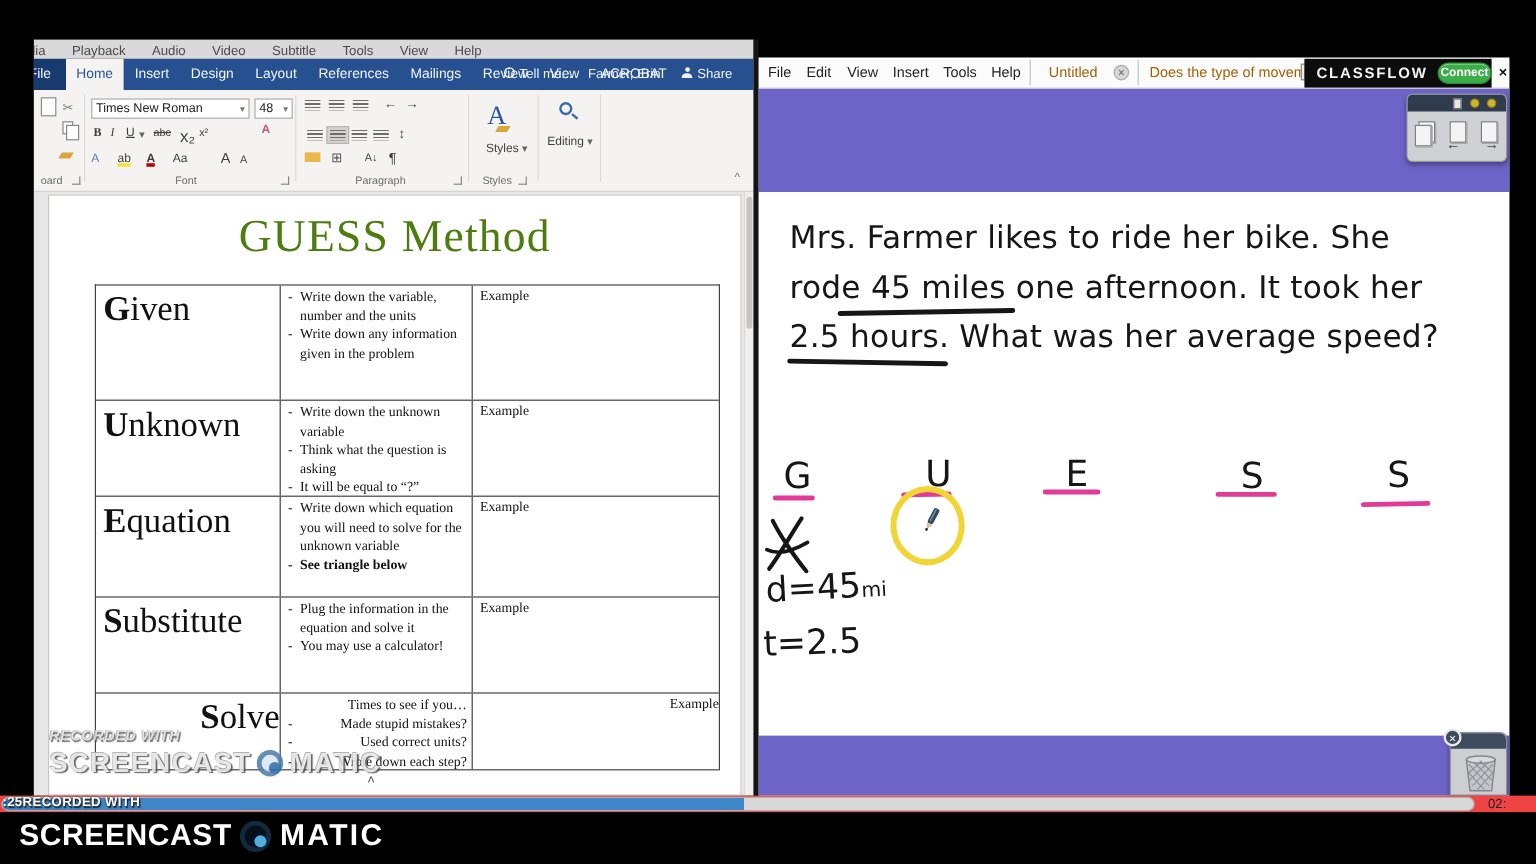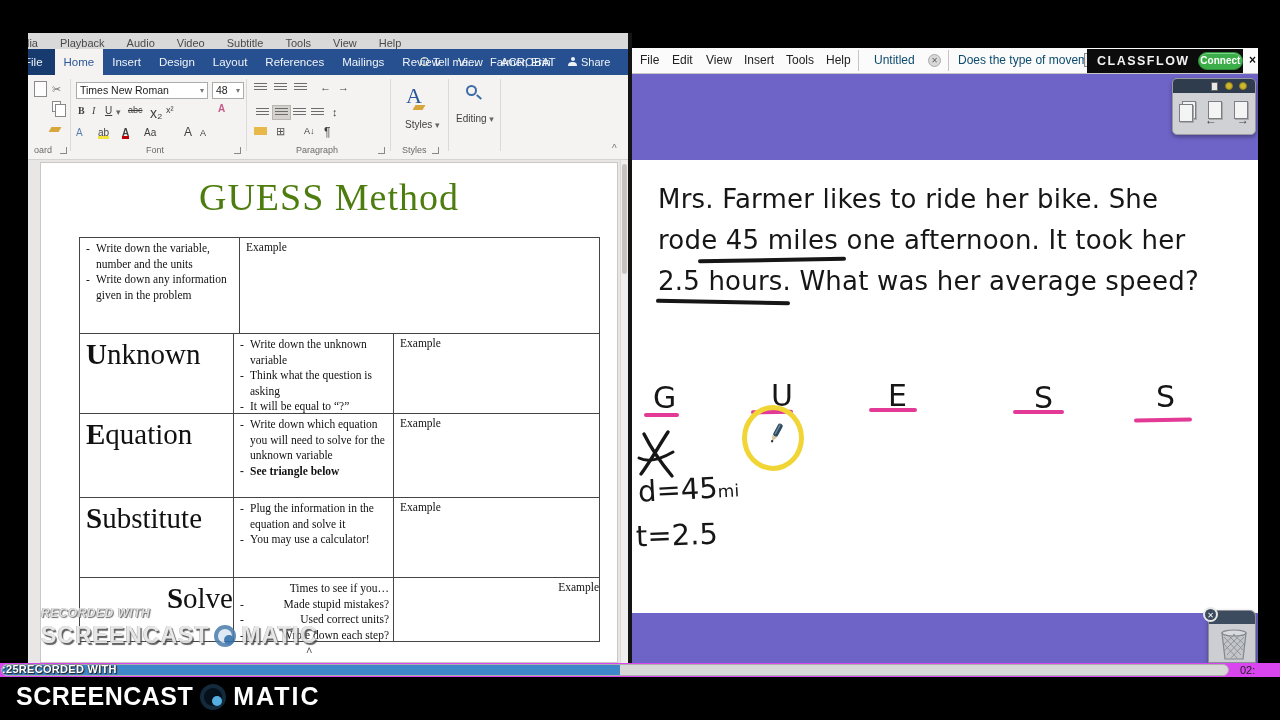--- a/index.html
+++ b/index.html
@@ -71,21 +71,21 @@
   .wmrow { display:flex; align-items:center; margin-top:2px; }
   .wmbrand { font-size:23px; font-weight:bold; color:#e4e4e4; text-shadow:1.5px 1.5px 1px #4a4a4a,-0.5px -0.5px 0 #aaa; letter-spacing:1px; }
   .wmcirc { width:22px; height:22px; border-radius:50%; border:4px solid #4d7fae; background:#d9e6f2; margin:0 5px; position:relative; }
   .wmcirc:after { content:""; position:absolute; left:6px; top:6px; width:10px; height:10px; border-radius:50%; background:#2f6ea8; }
 
   
   #cf { left:632px; top:48px; width:626px; height:615px; background:#fff; overflow:hidden; }
   #cfmenu { left:0; top:0; width:626px; height:26px; background:#fbfbfb; border-bottom:1px solid #c7c7c7; }
   #cfmenu .mi { position:absolute; top:0; font-size:12px; color:#222; line-height:25px; }
   .vsep { position:absolute; top:2px; height:21px; width:1px; background:#c4c4c4; }
-  .cftab { position:absolute; top:0; font-size:12px; color:#0c4a6e; line-height:25px; }
+  .cftab { position:absolute; top:0; font-size:12px; color:#a16207; line-height:25px; }
   .tabx { position:absolute; top:6px; width:13px; height:13px; border-radius:50%; background:#d8d8d8; border:1px solid #aaa; color:#666; font-size:8px; text-align:center; line-height:12px; }
   .pageic { position:absolute; top:5px; width:12px; height:14px; border:1px solid #888; background:#eee; }
   .pageic:after { content:""; position:absolute; left:2px; top:2px; width:7px; height:9px; border:1px solid #999; background:#fff; }
   #cfbar { position:absolute; top:1px; right:15px; width:156px; height:24px; background:#0c0c0c; display:flex; align-items:center; }
   #cfbrand { color:#f2f2f2; font-size:12.5px; font-weight:bold; letter-spacing:1.5px; margin-left:10px; }
   #connect { margin-left:8px; width:58px; height:18px; border-radius:9px; background:#3cae49; border:1px solid #2c8c38; color:#fff; font-size:10px; font-weight:bold; text-align:center; line-height:16px; box-shadow:inset 0 1px 0 #7fd389; }
   #cfclose { position:absolute; top:5px; right:2px; font-size:12px; font-weight:bold; color:#111; }
 
   #canvas { left:0; top:26px; width:626px; height:589px; background:#fff; }
   .pband { position:absolute; left:0; width:626px; background:#6e64c8; }
@@ -109,21 +109,21 @@
   .hand { font-family:"DejaVu Sans",sans-serif; color:#161616; }
   .pline { position:absolute; left:26px; font-size:26px; letter-spacing:.2px; white-space:nowrap; }
   .hunder { position:absolute; height:3.5px; background:#161616; border-radius:2px; }
   .gletter { position:absolute; font-size:30px; }
   .munder { position:absolute; height:4px; background:#e23a96; border-radius:2px; }
   #ycircle { position:absolute; left:110px; top:331px; width:62px; height:66px; border:5px solid #f0d535; border-radius:50%; }
   .workline { position:absolute; font-size:29px; white-space:nowrap; }
   .worksmall { font-size:17px; }
 
   
-  #recbar { left:0; top:663px; width:1280px; height:14px; background:#d946ef; }
+  #recbar { left:0; top:663px; width:1280px; height:14px; background:#ef4444; }
   #rectrack { position:absolute; left:1px; top:1px; width:1228px; height:12px; background:#d8d8d8; border:1px solid #aeaeae; border-radius:6px; overflow:hidden; }
   #recfill { position:absolute; left:0; top:0; width:618px; height:12px; background:#3e87c9; border-radius:6px 0 0 6px; }
   #rec-left { position:absolute; left:2px; top:0px; font-size:11px; font-weight:bold; color:#fff; text-shadow:1px 1px 1px #222,0 0 2px #222; letter-spacing:.3px; white-space:nowrap; }
   #rec-total { position:absolute; left:1240px; top:1px; font-size:11px; color:#222; }
   #blackbar { left:0; top:677px; width:1280px; height:43px; background:#000; }
   #som-logo { position:absolute; left:16px; top:5px; display:flex; align-items:center; }
   .som-txt { color:#fff; font-size:25px; font-weight:bold; letter-spacing:.5px; }
   #som-circ { width:26px; height:26px; border-radius:50%; background:#05101b; border:4px solid #13293c; margin:0 7px; position:relative; }
   #som-circ:after { content:""; position:absolute; left:8px; top:8px; width:10px; height:10px; border-radius:50%; background:#55aee0; }
 
@@ -233,20 +233,21 @@
 
     <div class="rbtn" style="left:584px;top:68px;color:#777;">^</div>
   </div>
 
   <div class="abs" id="docarea">
     <div class="abs" id="page">
       <div class="abs" id="doctitle">GUESS Method</div>
 
       <div class="abs" id="gtable">
         <div class="trow" style="height:96px;">
+          <div class="c-term">Given</div>
           <div class="c-desc">
             <div class="dline">Write down the variable, number and the units</div>
             <div class="dline">Write down any information given in the problem</div>
           </div>
           <div class="c-ex">Example</div>
         </div>
         <div class="trow" style="height:80px;">
           <div class="c-term">Unknown</div>
           <div class="c-desc">
             <div class="dline">Write down the unknown variable</div>

